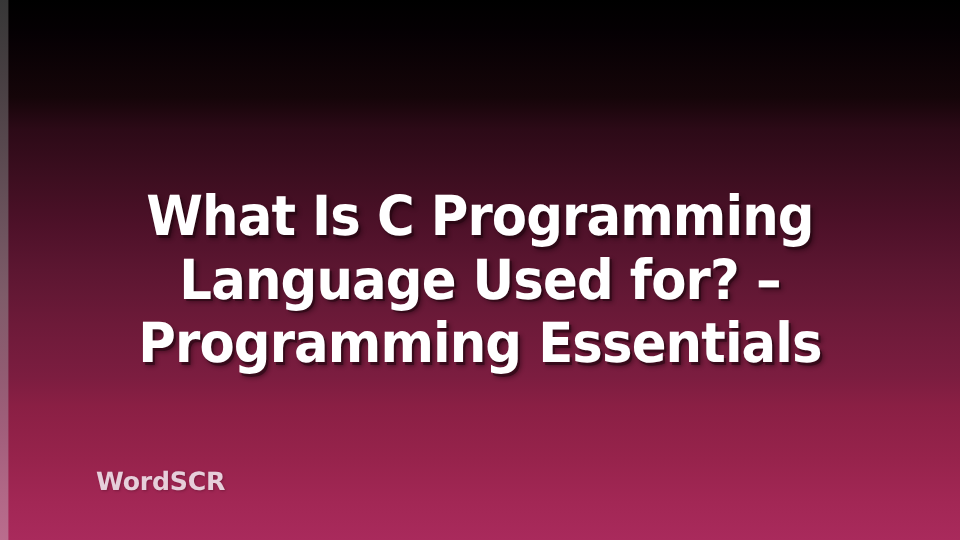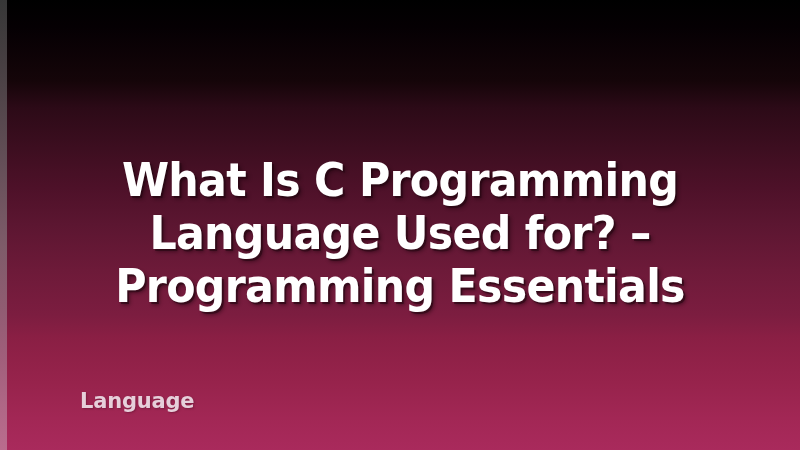--- a/index.html
+++ b/index.html
@@ -105,15 +105,15 @@
 <div id="banner">
 
   <div id="edge-strip"></div>
 
   <div id="title-block">
     <span class="title-line">What Is C Programming</span>
     <span class="title-line">Language Used for? –</span>
     <span class="title-line">Programming Essentials</span>
   </div>
 
-  <div id="footer-logo">Language</div>
+  <div id="footer-logo">WordSCR</div>
 
 </div>
 
 </body></html>

